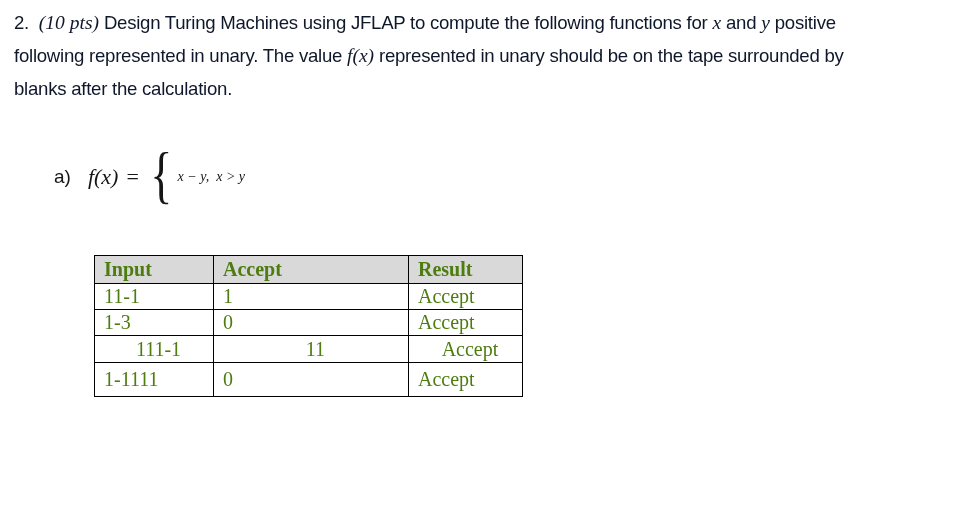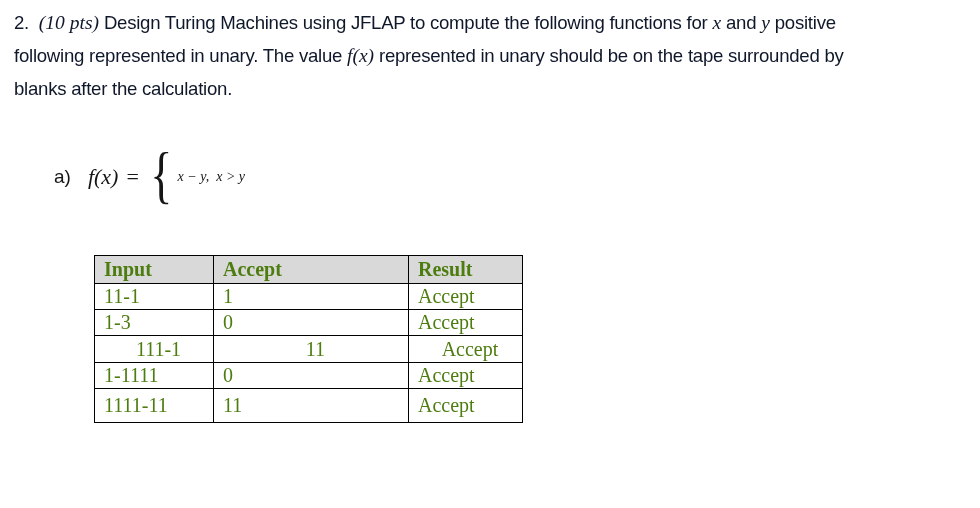--- a/index.html
+++ b/index.html
@@ -169,22 +169,17 @@
         <tr>
           <td>111-1</td>
           <td>11</td>
           <td>Accept</td>
         </tr>
         <tr>
           <td>1-1111</td>
           <td>0</td>
           <td>Accept</td>
         </tr>
-        <tr>
-          <td>1111-11</td>
-          <td>11</td>
-          <td>Accept</td>
-        </tr>
       </tbody>
     </table>
   </div>
 
 </div>
 
 </body></html>

